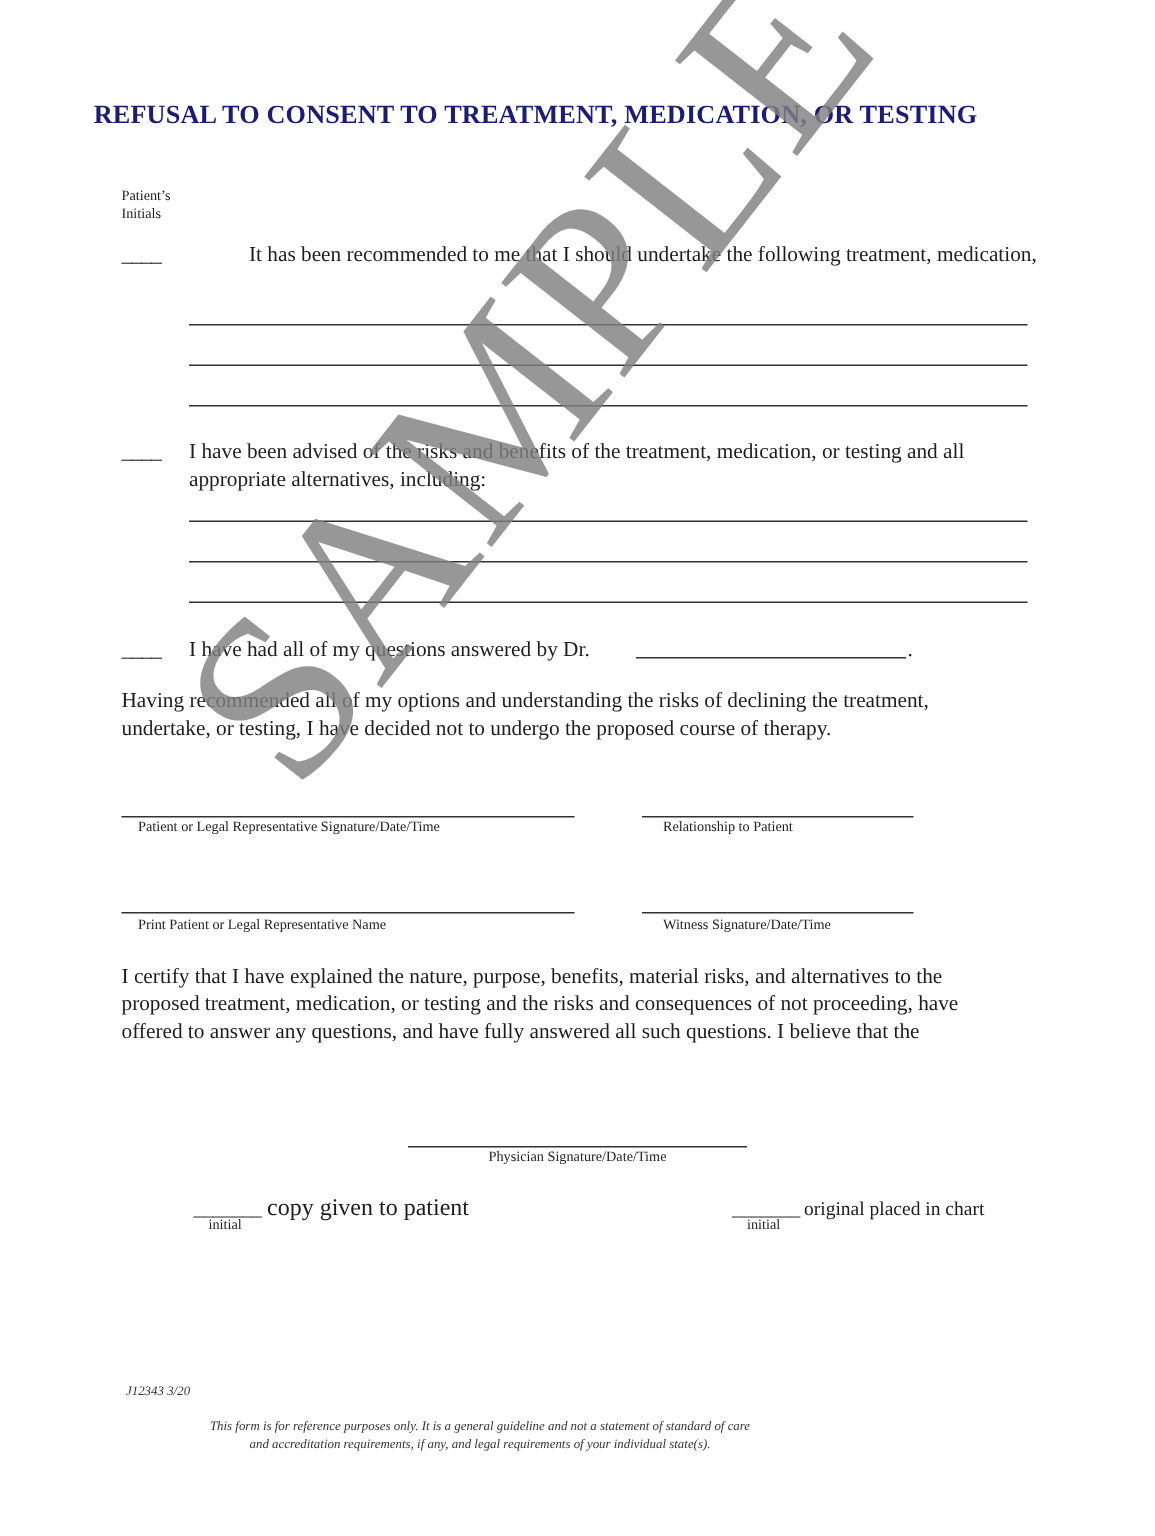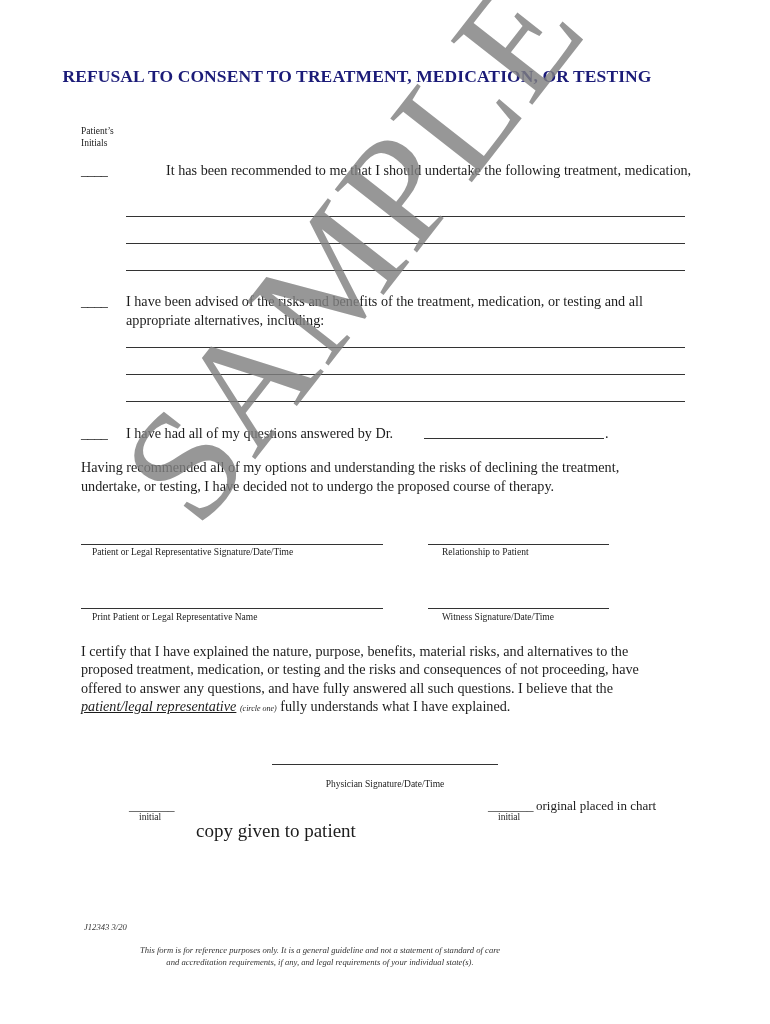--- a/index.html
+++ b/index.html
@@ -93,33 +93,28 @@
     <div class="abs caption" style="left:92px; top:612px;">Print Patient or Legal Representative Name</div>
 
     <div class="line" style="left:428px; width:181px; top:608px;"></div>
     <div class="abs caption" style="left:442px; top:612px;">Witness Signature/Date/Time</div>
   </div>
 
   <div class="abs body-text" style="left:81px; top:642px; line-height:18.3px;">
     <div>I certify that I have explained the nature, purpose, benefits, material risks, and alternatives to the</div>
     <div>proposed treatment, medication, or testing and the risks and consequences of not proceeding, have</div>
     <div>offered to answer any questions, and have fully answered all such questions. I believe that the</div>
-    <div>
-      <span class="ul-italic">patient/legal representative</span>
-      <span class="tiny-italic">(circle one)</span>
-      <span>fully understands what I have explained.</span>
-    </div>
   </div>
 
   <div class="line" style="left:272px; width:226px; top:764px;"></div>
-  <div class="abs caption center" style="left:272px; width:226px; top:767px;margin-top:12px;">Physician Signature/Date/Time</div>
+  <div class="abs caption center" style="left:272px; width:226px; top:767px;">Physician Signature/Date/Time</div>
 
   <div>
     <span class="abs body-text" style="left:129px; top:796px; font-size:13px;">_______</span>
-    <span class="abs body-text" style="left:196px; top:796px; font-size:19px;margin-top:25px;">copy given to patient</span>
+    <span class="abs body-text" style="left:178px; top:796px; font-size:16px;">copy given to patient</span>
     <span class="abs caption" style="left:139px; top:812px;">initial</span>
   </div>
   <div>
     <span class="abs body-text" style="left:488px; top:796px; font-size:13px;">_______</span>
     <span class="abs body-text" style="left:536px; top:796px; font-size:13px;">original placed in chart</span>
     <span class="abs caption" style="left:498px; top:812px;">initial</span>
   </div>
 
   <div class="abs footer-it" style="left:84px; top:922px;">J12343 3/20</div>
   <div class="abs footer-it center" style="left:0; width:640px; top:944px; line-height:12px;">

